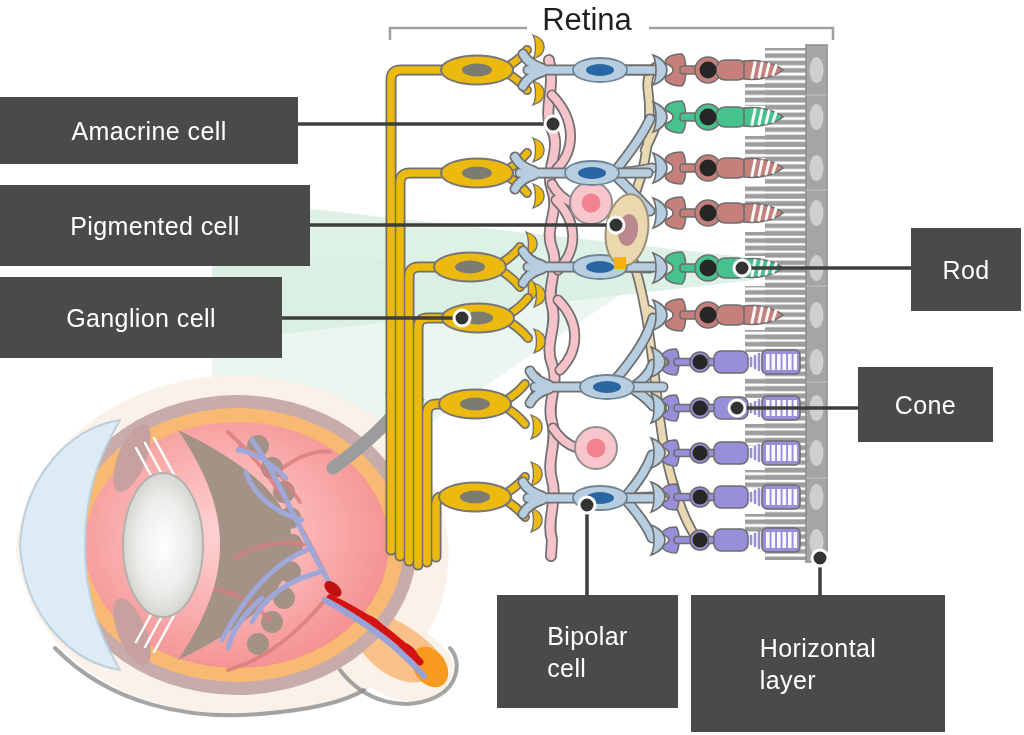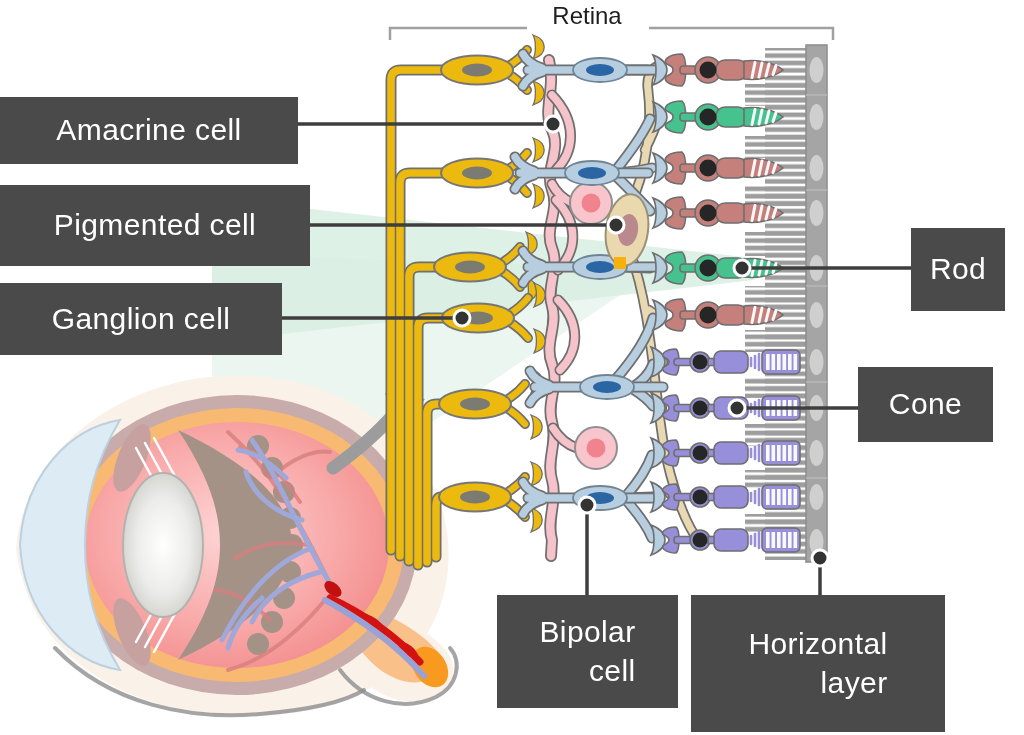--- a/index.html
+++ b/index.html
@@ -1,24 +1,24 @@
 <!DOCTYPE html>
 <html><head>
 <meta charset="utf-8">
 <style>
   html,body{margin:0;padding:0}
   body{width:1024px;height:735px;position:relative;background:#fff;
        font-family:"Liberation Sans",sans-serif;overflow:hidden}
   svg{position:absolute;left:0;top:0}
   .lbl{position:absolute;background:#4a4a4a;color:#fff;display:flex;
-       align-items:center;justify-content:center;text-align:right;
-       font-size:30px;font-weight:500;letter-spacing:.4px;
+       align-items:center;justify-content:center;text-align:left;
+       font-size:25px;font-weight:500;letter-spacing:.4px;
        white-space:pre-line;line-height:1.28}
   #title{position:absolute;left:497px;top:2px;width:180px;text-align:center;
-       font-size:24px;color:#1e1e1e;font-weight:500}
+       font-size:31px;color:#1e1e1e;font-weight:500}
   .u {fill:none;stroke:#6f6f6f;stroke-linecap:round;stroke-linejoin:round}
   .oY{fill:none;stroke:#ecb90f;stroke-linecap:round;stroke-linejoin:round}
   .oB{fill:none;stroke:#b6cee0;stroke-linecap:round;stroke-linejoin:round}
   .oP{fill:none;stroke:#f6c3ca;stroke-linecap:round;stroke-linejoin:round}
   .oT{fill:none;stroke:#e9d9b2;stroke-linecap:round;stroke-linejoin:round}
   .ln{stroke:#3e3e3e;stroke-width:3.5}
 </style>
 </head>
 <body>
 
@@ -321,19 +321,19 @@
     <use href="#dot" x="737" y="408"></use>
     <use href="#dot" x="587" y="505"></use>
     <use href="#dot" x="820" y="558"></use>
   </g>
 </svg>
 
 <div id="title">Retina</div>
 
 <div class="lbl" style="left:0;top:97px;width:298px;height:67px">Amacrine cell</div>
 <div class="lbl" style="left:0;top:185px;width:310px;height:81px">Pigmented cell</div>
-<div class="lbl" style="left:0;top:283px;width:282px;height:72px">Ganglion cell</div>
-<div class="lbl" style="left:911px;top:228px;width:94px;height:83px">Rod</div>
+<div class="lbl" style="left:0;top:277px;width:282px;height:81px">Ganglion cell</div>
+<div class="lbl" style="left:911px;top:228px;width:110px;height:83px">Rod</div>
 <div class="lbl" style="left:858px;top:367px;width:135px;height:75px">Cone</div>
 <div class="lbl" style="left:497px;top:595px;width:181px;height:113px">Bipolar
 cell</div>
 <div class="lbl" style="left:691px;top:595px;width:254px;height:137px">Horizontal
 layer</div>
 
 </body></html>

